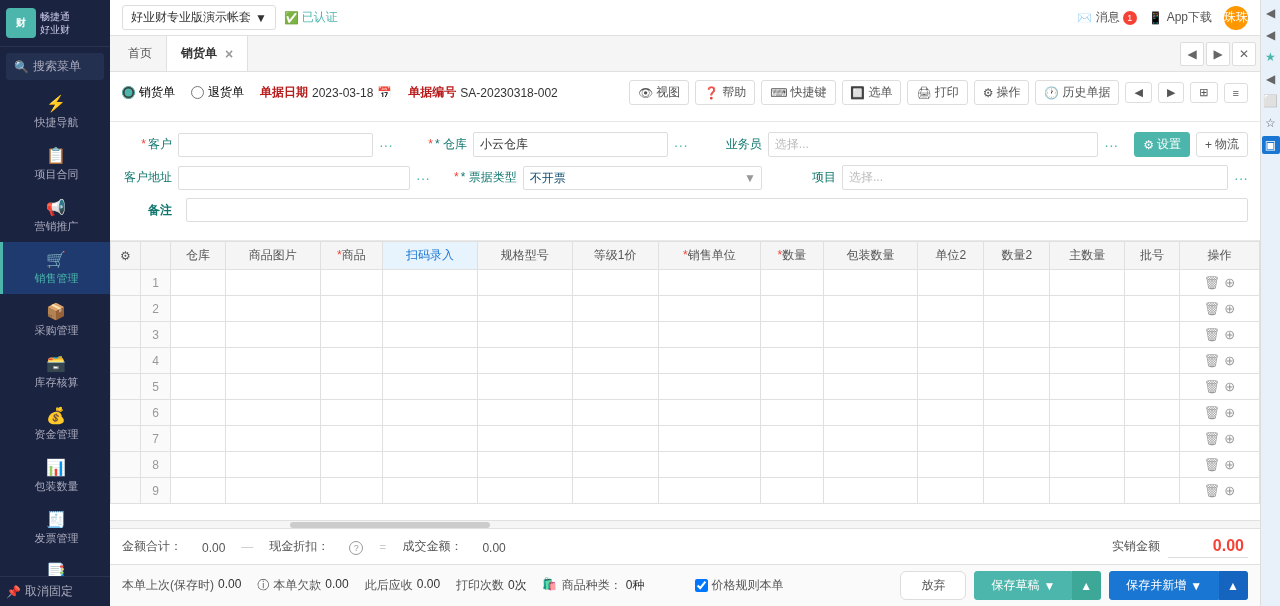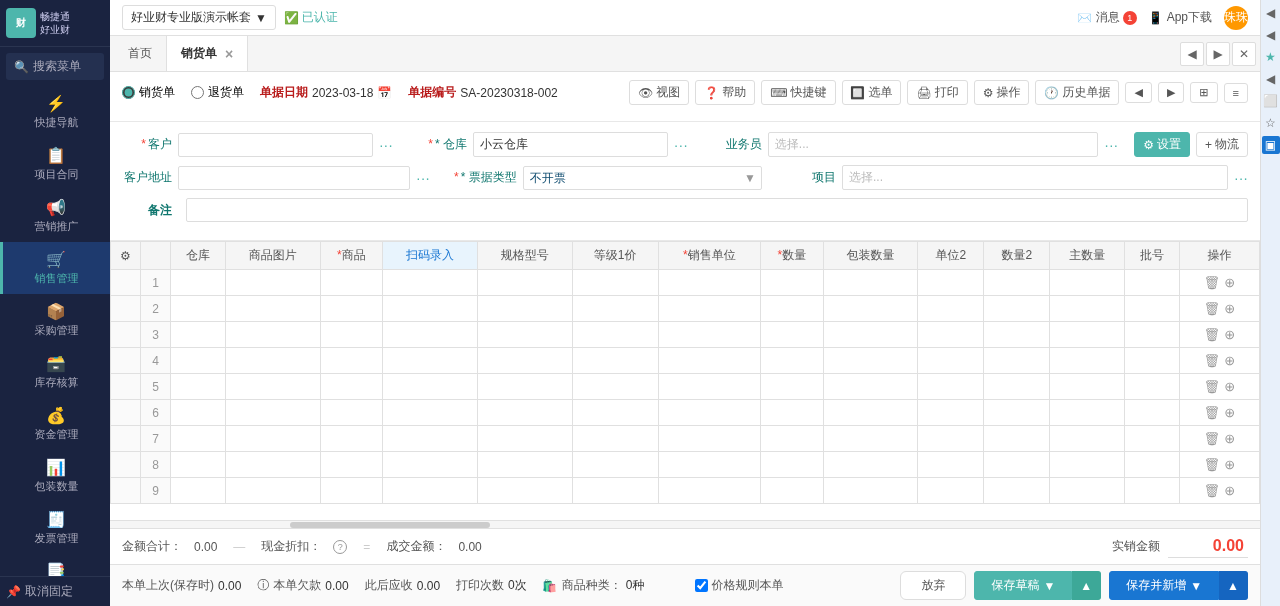--- a/index.html
+++ b/index.html
@@ -78,29 +78,29 @@
     table td { border: 1px solid #e0e0e0; padding: 3px 4px; text-align: center; color: #333; height: 26px; }
     table td.row-num { color: #999; width: 30px; background: #fafafa; }
     .th-settings { background: #f5f5f5; width: 30px; }
     .th-ops { width: 80px; }
     .row-ops { display: flex; align-items: center; justify-content: center; gap: 4px; }
     .row-op-btn { color: #999; cursor: pointer; font-size: 13px; }
     .highlighted-th { background: #e8f4fd !important; color: #1976d2 !important; }
 
     
     .bottom-summary { padding: 6px 12px; border-top: 1px solid #e0e0e0; display: flex; align-items: center; gap: 16px; flex-shrink: 0; font-size: 12px; color: #555; }
-    .summary-item { display: flex; align-items: center; gap: 12px; }
+    .summary-item { display: flex; align-items: flex-end; gap: 20px; }
     .summary-divider { color: #ccc; }
     .summary-right { margin-left: auto; display: flex; align-items: center; gap: 8px; }
     .actual-amount-label { color: #555; }
     .actual-amount-value { color: #f44336; font-size: 16px; font-weight: bold; width: 80px; border-bottom: 1px solid #ddd; text-align: right; padding: 2px 4px; }
 
     
     .footer { padding: 6px 12px; border-top: 1px solid #e0e0e0; background: #fafafa; display: flex; align-items: center; gap: 16px; flex-shrink: 0; font-size: 12px; }
-    .footer-item { display: flex; align-items: center; gap: 4px; color: #555; }
+    .footer-item { display: flex; align-items: flex-start; gap: 4px; color: #555; }
     .footer-value { color: #333; font-weight: 500; }
     .footer-right { margin-left: auto; display: flex; align-items: center; gap: 8px; }
     .btn-abandon { padding: 5px 20px; border: 1px solid #ddd; border-radius: 6px; background: #fff; color: #555; cursor: pointer; font-size: 12px; }
     .btn-save-draft { padding: 5px 16px; border: 1px solid #4db6ac; border-radius: 3px 0 0 3px; background: #4db6ac; color: #fff; cursor: pointer; font-size: 12px; display: flex; align-items: center; gap: 4px; }
     .btn-save-draft-arrow { padding: 5px 8px; border: 1px solid #3da898; border-left: none; border-radius: 0 3px 3px 0; background: #3da898; color: #fff; cursor: pointer; }
     .btn-save-new { padding: 5px 16px; border: 1px solid #1976d2; border-radius: 3px 0 0 3px; background: #1976d2; color: #fff; cursor: pointer; font-size: 12px; display: flex; align-items: center; gap: 4px; }
     .btn-save-new-arrow { padding: 5px 8px; border: 1px solid #1565c0; border-left: none; border-radius: 0 3px 3px 0; background: #1565c0; color: #fff; cursor: pointer; }
     .checkbox-label { display: flex; align-items: center; gap: 3px; color: #555; margin-left: 35px; }
 
     

